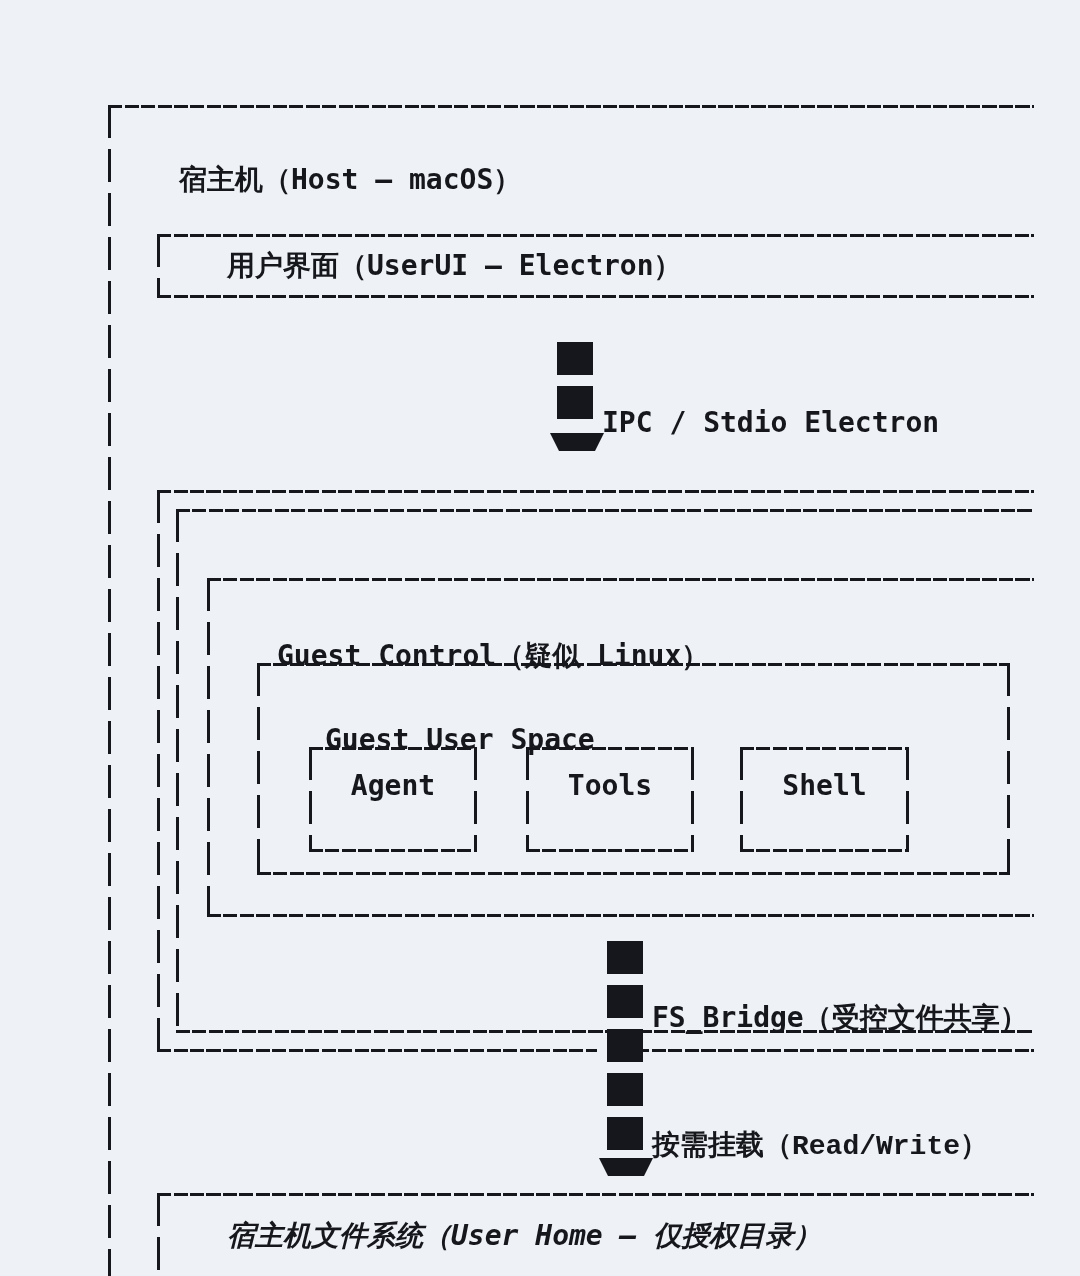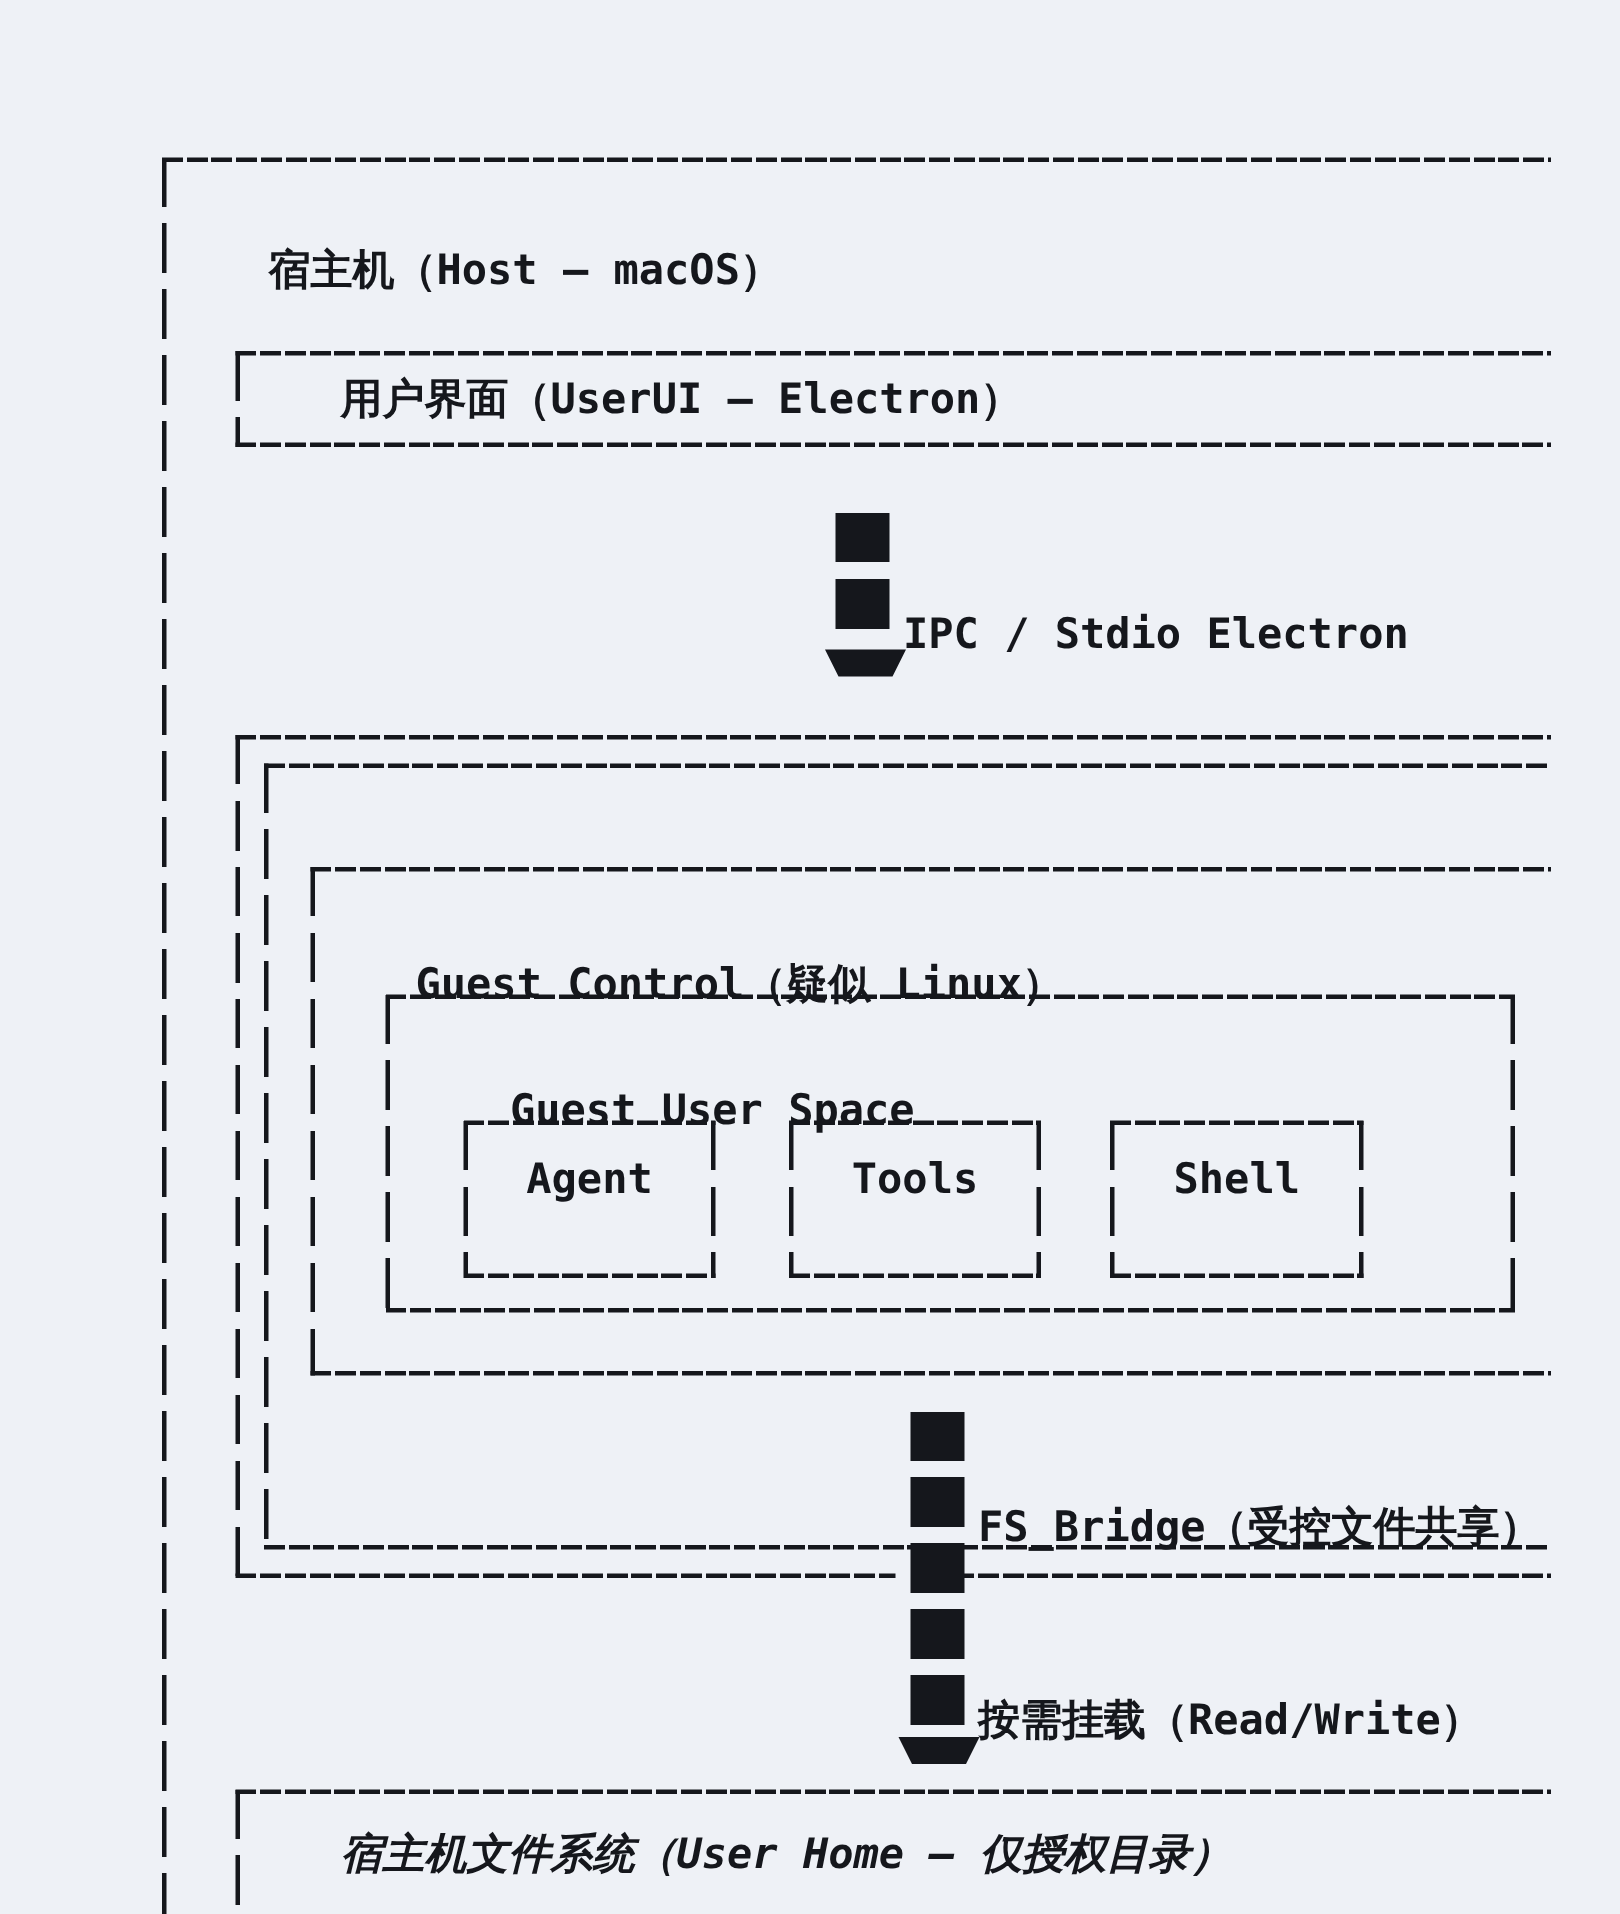--- a/index.html
+++ b/index.html
@@ -61,31 +61,31 @@
   .ipc-lbl{ left:492px; top:297px; }
 
   .vm{ left:65px; top:398px; width:938px; height:562px; }
   .vm-inner{ position:absolute; inset:5px; }
   .vm-title{ left:40px; top:28px; }
 
   .gk{ left:115px; top:486px; width:843px; height:339px; }
   .gk-title{ left:38px; top:30px; }
 
   .gus{ left:165px; top:571px; width:753px; height:212px; }
-  .gus-title{ left:51px; top:29px;text-align:center; }
+  .gus-title{ left:36px; top:29px;text-align:center; }
 
   .proc{ top:655px; height:105px;align-items:flex-end; }
   .proc-agent{ left:217px; width:168px; }
   .proc-tools{ left:434px; width:168px; }
   .proc-shell{ left:648px; width:169px; }
 
   .vm-gap-mask{ position:absolute; left:505px; top:944px; width:22px; height:20px; background:var(--bg); }
   .fs-line{ left:515px; top:849px; height:212px; }
   .fs-lbl{ left:542px; top:892px; }
-  .mount-lbl{ left:542px; top:1021px; }
+  .mount-lbl{ left:542px; top:1021px;font-family:Liberation Mono, monospace; }
   .mount-arrow{ left:507px; top:1066px; }
 
   .hostfs{ left:65px; top:1101px; width:935px; height:86px; padding-left:38px;font-style:italic; }
   .stray-pipe{ position:absolute; left:901px; top:24px; width:3px; height:36px; background:var(--ln); }
 </style>
 </head>
 <body>
 
 <div class="stage">
 

